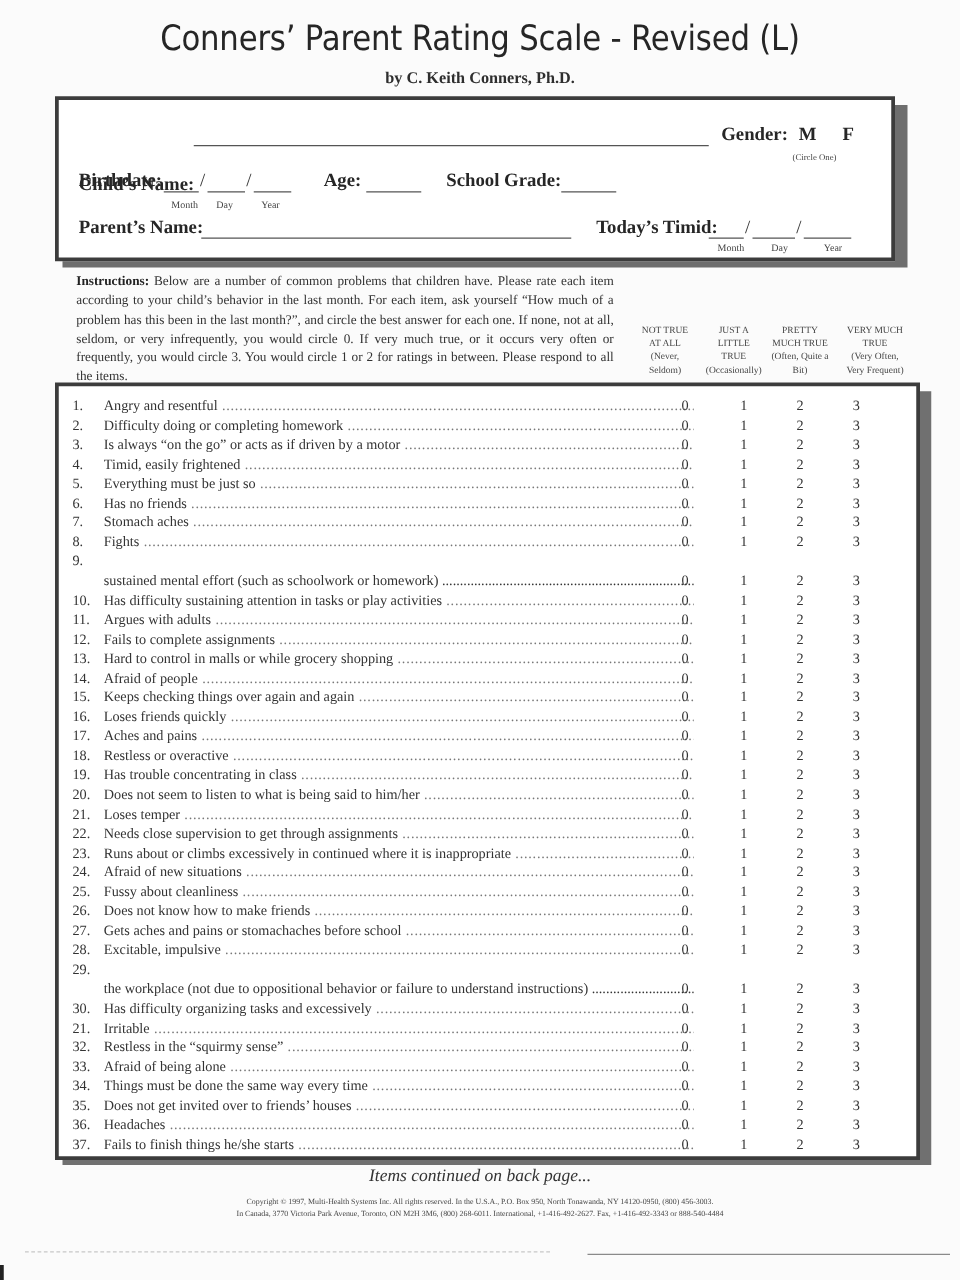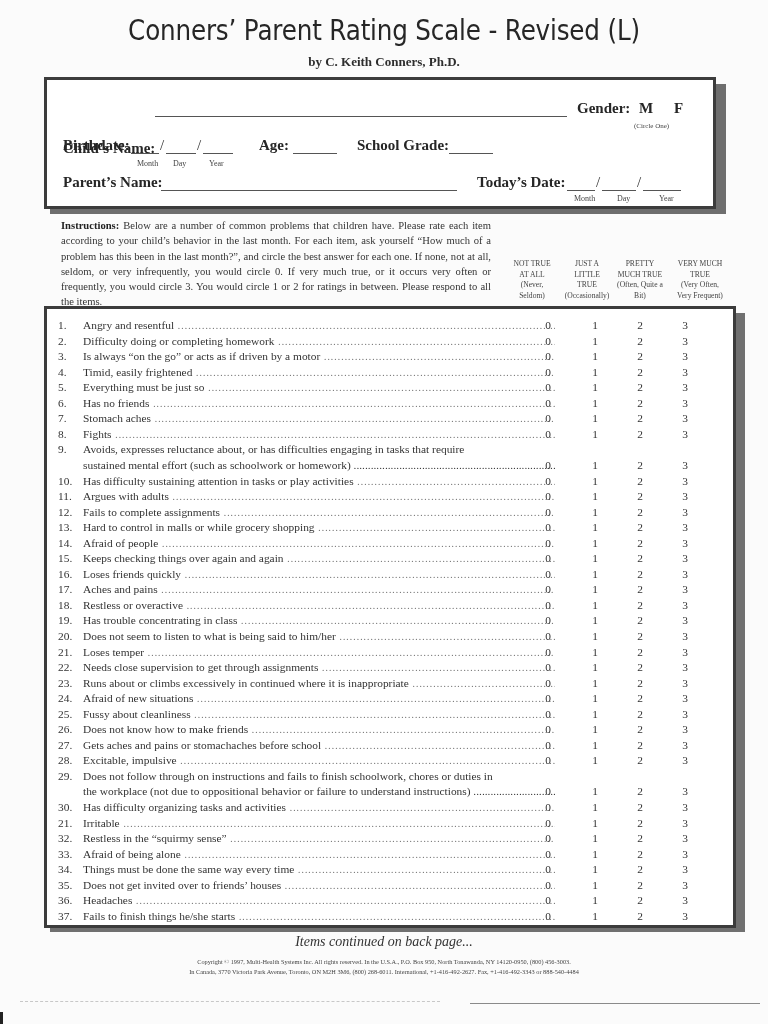--- a/index.html
+++ b/index.html
@@ -111,21 +111,21 @@
   <span class="sub" style="left:126px; top:79px;">Day</span>
   <span class="sub" style="left:162px; top:79px;">Year</span>
 
   <span class="field-label" style="left:212px; top:57px;">Age:</span>
   <div class="line" style="left:246px; top:73px; width:44px;"></div>
   <span class="field-label" style="left:310px; top:57px;">School Grade:</span>
   <div class="line" style="left:402px; top:73px; width:44px;"></div>
 
   <span class="field-label" style="left:16px; top:94px;">Parent’s Name:</span>
   <div class="line" style="left:114px; top:110px; width:296px;"></div>
-  <span class="field-label" style="left:430px; top:94px;">Today’s Date:</span>
+  <span class="field-label" style="left:430px; top:94px;">Today’s Timid:</span>
   <div class="line" style="left:520px; top:110px; width:28px;"></div>
   <span class="slash" style="left:549px; top:94px;">/</span>
   <div class="line" style="left:555px; top:110px; width:34px;"></div>
   <span class="slash" style="left:590px; top:94px;">/</span>
   <div class="line" style="left:596px; top:110px; width:38px;"></div>
   <span class="sub" style="left:527px; top:114px;">Month</span>
   <span class="sub" style="left:570px; top:114px;">Day</span>
   <span class="sub" style="left:612px; top:114px;">Year</span>
 </div>
 
@@ -219,21 +219,20 @@
     <div class="item-row" style="top: 117.85px; height: 15.55px;">
       <span class="item-num">8.</span>
       <span class="item-text" style="top: 0px;"><span>Fights</span><span class="dots"> ............................................................................................................................................................................................................................</span></span>
       <span class="rating r0" style="top: 0px;">0</span>
       <span class="rating r1" style="top: 0px;">1</span>
       <span class="rating r2" style="top: 0px;">2</span>
       <span class="rating r3" style="top: 0px;">3</span>
     </div>
     <div class="item-row" style="top: 133.4px; height: 31.1px;">
       <span class="item-num">9.</span>
-      <span class="item-text" style="top: 0px;"><span>Avoids, expresses reluctance about, or has difficulties engaging in tasks that require</span></span>
       <span class="item-text2" style="top: 15.55px;"><span>sustained mental effort (such as schoolwork or homework)</span><span class="dots"> ............................................................................................................................................................................................................................</span></span>
       <span class="rating r0" style="top: 15.55px;">0</span>
       <span class="rating r1" style="top: 15.55px;">1</span>
       <span class="rating r2" style="top: 15.55px;">2</span>
       <span class="rating r3" style="top: 15.55px;">3</span>
     </div>
     <div class="item-row" style="top: 164.5px; height: 15.55px;">
       <span class="item-num">10.</span>
       <span class="item-text" style="top: 0px;"><span>Has difficulty sustaining attention in tasks or play activities</span><span class="dots"> ............................................................................................................................................................................................................................</span></span>
       <span class="rating r0" style="top: 0px;">0</span>
@@ -380,30 +379,29 @@
     <div class="item-row" style="top: 444.4px; height: 15.55px;">
       <span class="item-num">28.</span>
       <span class="item-text" style="top: 0px;"><span>Excitable, impulsive</span><span class="dots"> ............................................................................................................................................................................................................................</span></span>
       <span class="rating r0" style="top: 0px;">0</span>
       <span class="rating r1" style="top: 0px;">1</span>
       <span class="rating r2" style="top: 0px;">2</span>
       <span class="rating r3" style="top: 0px;">3</span>
     </div>
     <div class="item-row" style="top: 459.95px; height: 31.1px;">
       <span class="item-num">29.</span>
-      <span class="item-text" style="top: 0px;"><span>Does not follow through on instructions and fails to finish schoolwork, chores or duties in</span></span>
       <span class="item-text2" style="top: 15.55px;"><span>the workplace (not due to oppositional behavior or failure to understand instructions)</span><span class="dots"> ............................................................................................................................................................................................................................</span></span>
       <span class="rating r0" style="top: 15.55px;">0</span>
       <span class="rating r1" style="top: 15.55px;">1</span>
       <span class="rating r2" style="top: 15.55px;">2</span>
       <span class="rating r3" style="top: 15.55px;">3</span>
     </div>
     <div class="item-row" style="top: 491.05px; height: 15.55px;">
       <span class="item-num">30.</span>
-      <span class="item-text" style="top: 0px;"><span>Has difficulty organizing tasks and activities</span><span class="dots"> ............................................................................................................................................................................................................................</span></span>
+      <span class="item-text" style="top: 0px;"><span>Has difficulty organizing tasks and excessively</span><span class="dots"> ............................................................................................................................................................................................................................</span></span>
       <span class="rating r0" style="top: 0px;">0</span>
       <span class="rating r1" style="top: 0px;">1</span>
       <span class="rating r2" style="top: 0px;">2</span>
       <span class="rating r3" style="top: 0px;">3</span>
     </div>
     <div class="item-row" style="top: 506.6px; height: 15.55px;">
       <span class="item-num">21.</span>
       <span class="item-text" style="top: 0px;"><span>Irritable</span><span class="dots"> ............................................................................................................................................................................................................................</span></span>
       <span class="rating r0" style="top: 0px;">0</span>
       <span class="rating r1" style="top: 0px;">1</span>

